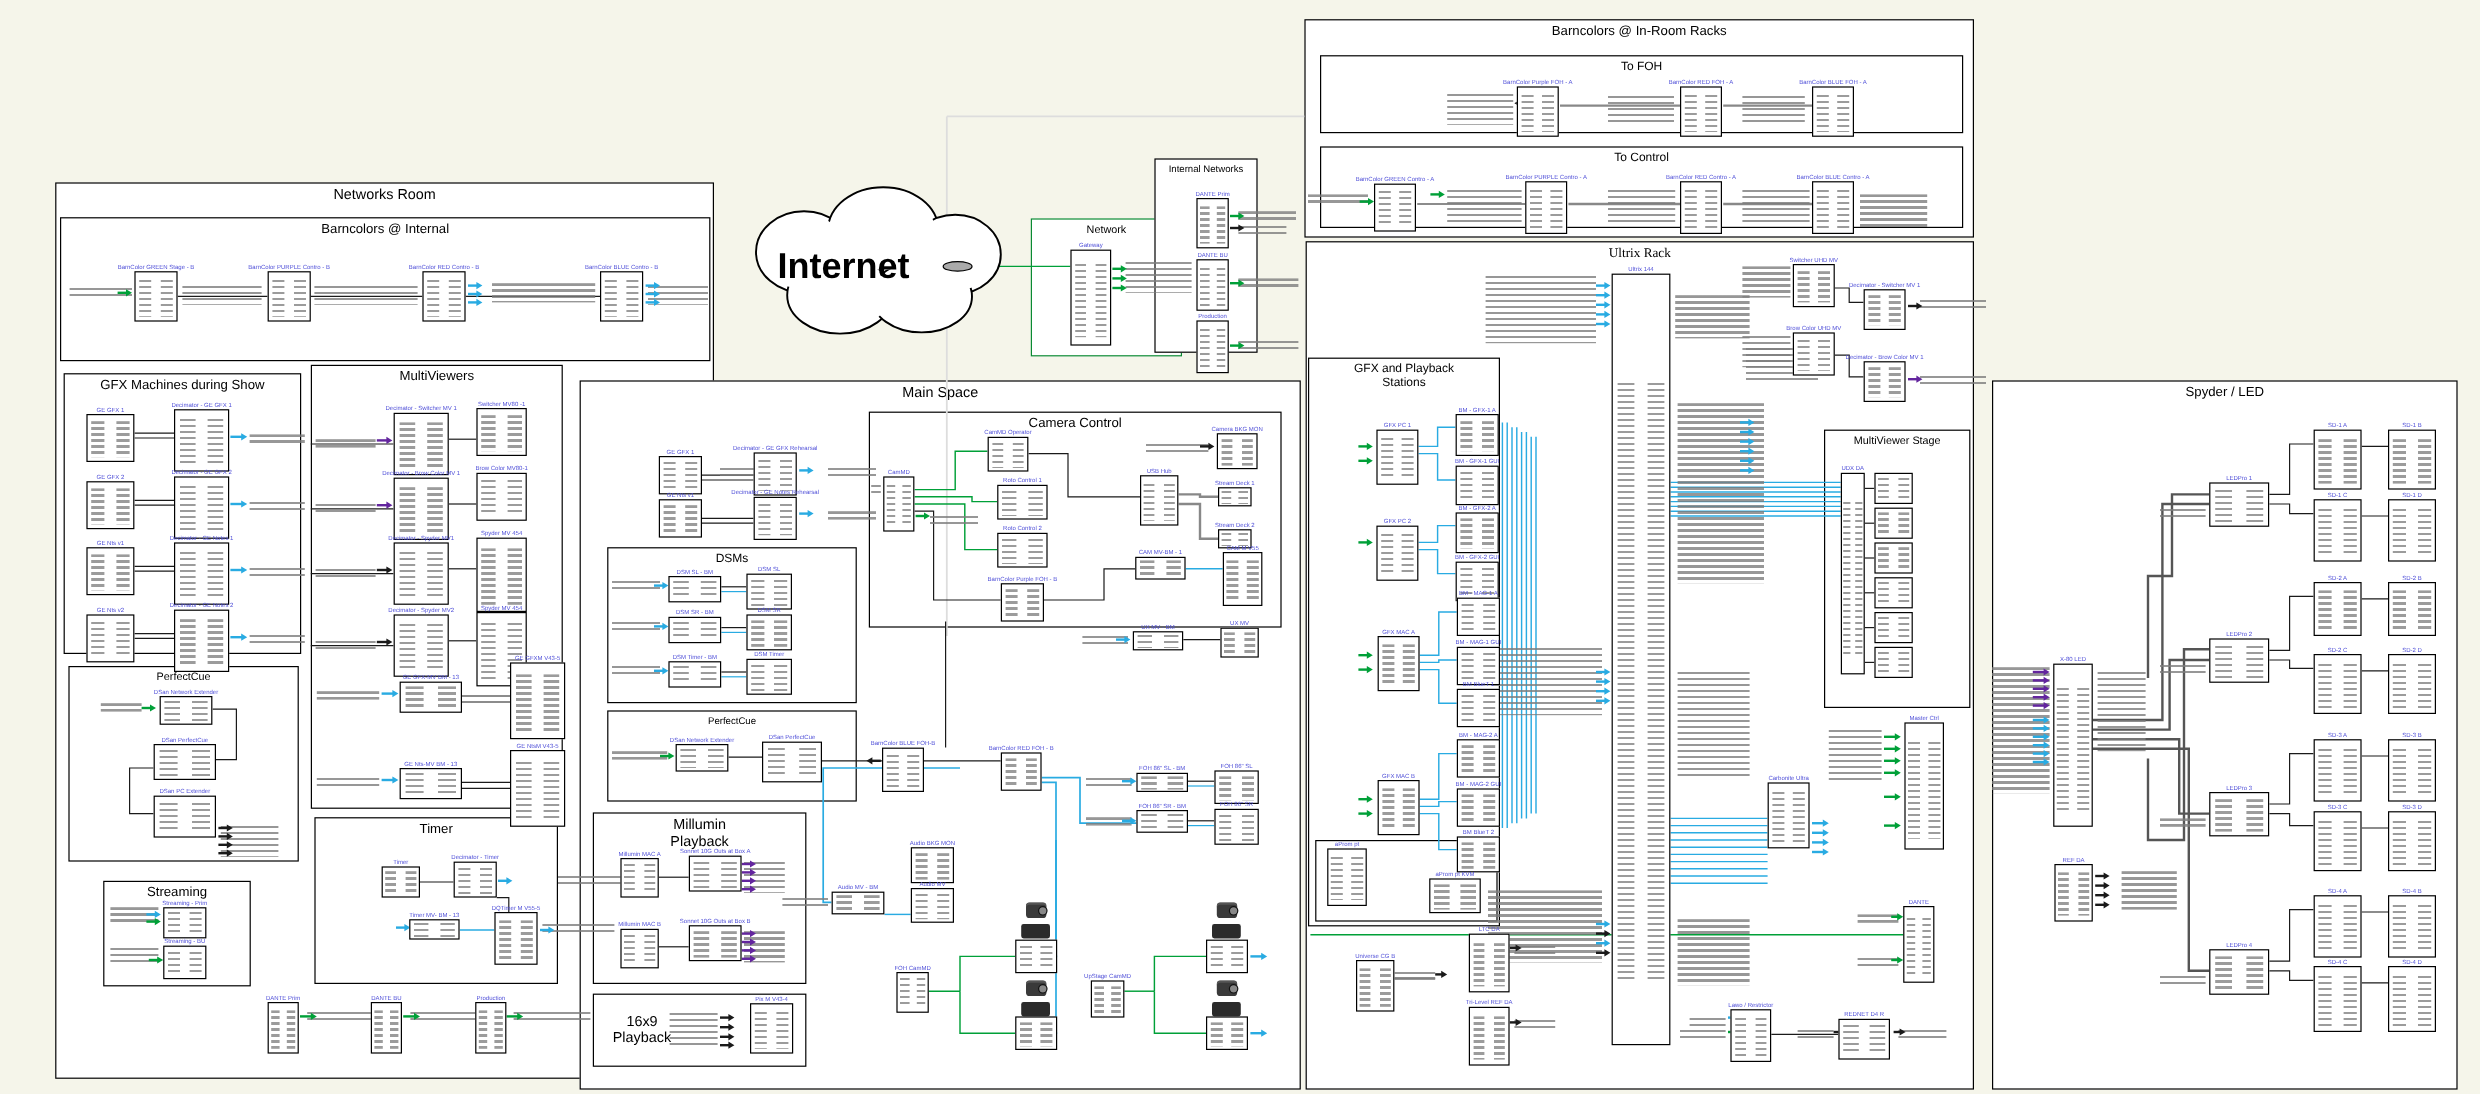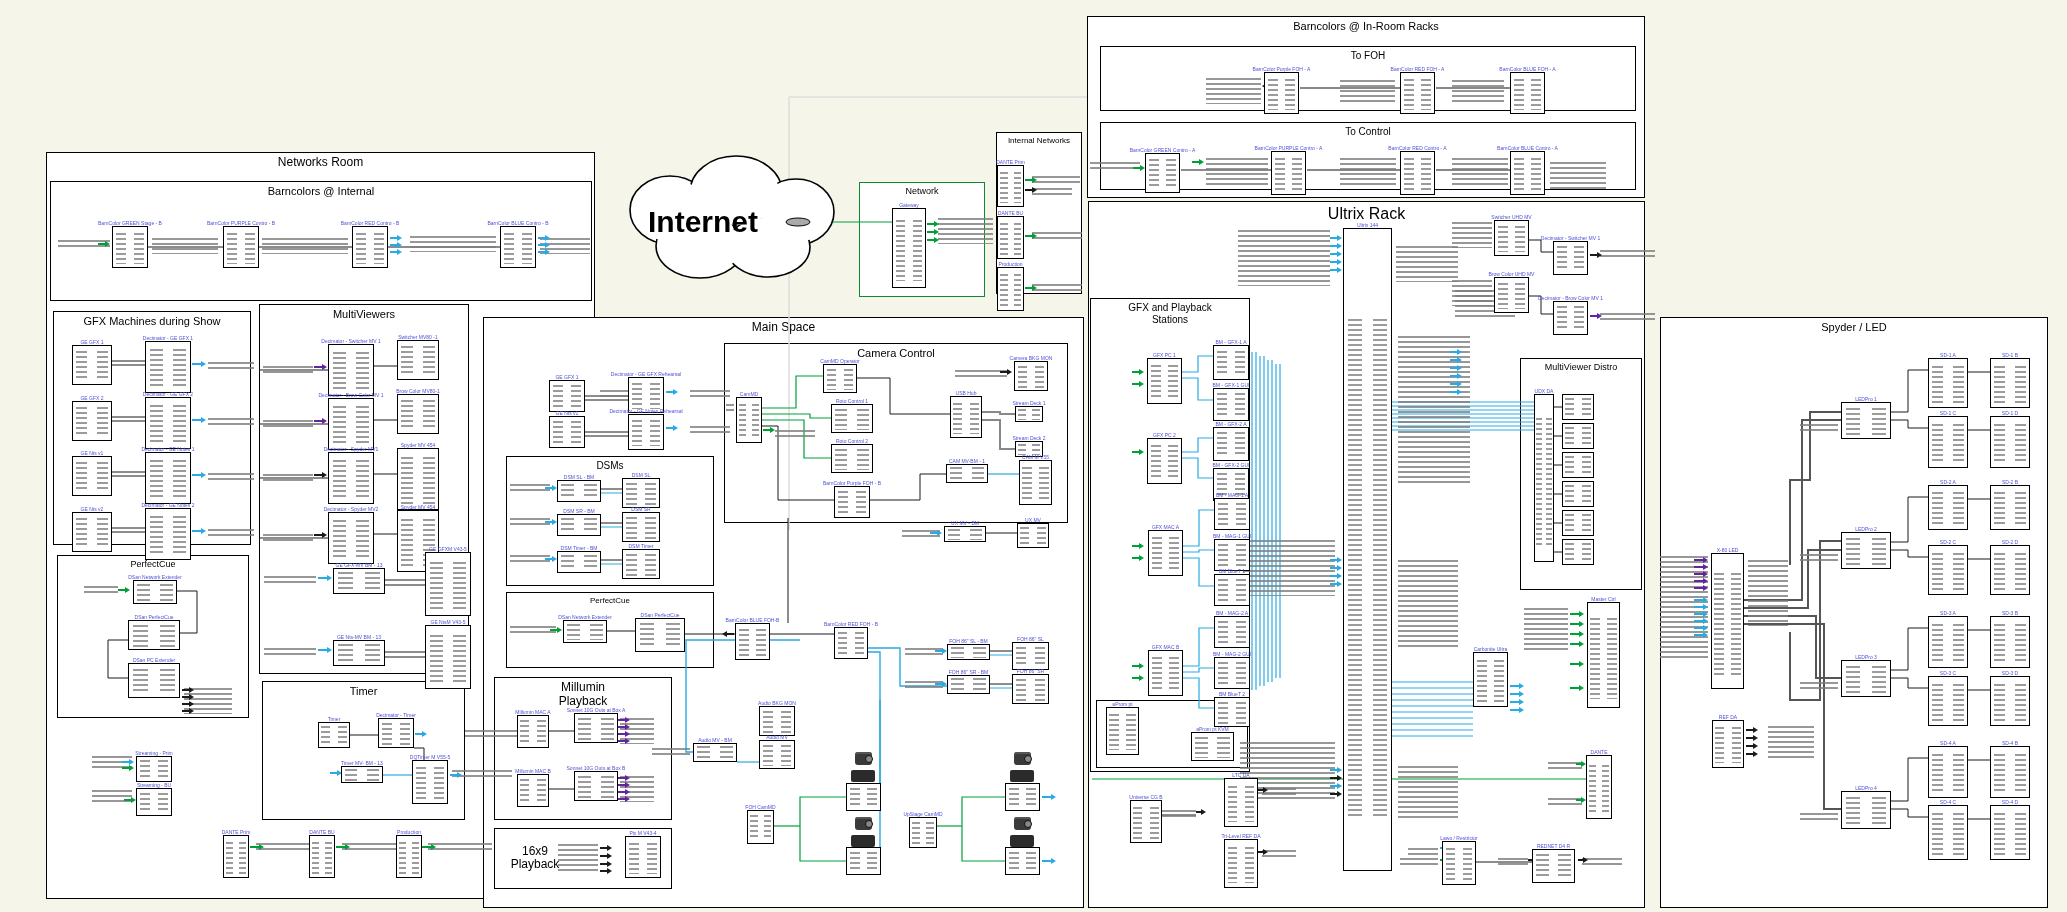--- a/index.html
+++ b/index.html
@@ -39,20 +39,23 @@
       </div>
       <div class="group" style="left: 53px; top: 311px; width: 198px; height: 234px; border-color: rgb(0, 0, 0);">
         <span class="glabel" style="font-size: 11px;">GFX Machines during Show</span>
       </div>
       <div class="group" style="left: 259px; top: 304px; width: 210px; height: 370px; border-color: rgb(0, 0, 0);">
         <span class="glabel" style="font-size: 11px;">MultiViewers</span>
       </div>
       <div class="group" style="left: 57px; top: 555px; width: 192px; height: 163px; border-color: rgb(0, 0, 0);">
         <span class="glabel" style="font-size: 9px;">PerfectCue</span>
       </div>
+      <div class="group" style="left: 86px; top: 734px; width: 123px; height: 88px; border-color: rgb(0, 0, 0);">
+        <span class="glabel" style="font-size: 11px;">Streaming</span>
+      </div>
       <div class="group" style="left: 262px; top: 681px; width: 203px; height: 139px; border-color: rgb(0, 0, 0);">
         <span class="glabel" style="font-size: 11px;">Timer</span>
       </div>
       <div class="group" style="left: 483px; top: 317px; width: 601px; height: 591px; border-color: rgb(0, 0, 0);">
         <span class="glabel" style="font-size: 12px;">Main Space</span>
       </div>
       <div class="group" style="left: 506px; top: 456px; width: 208px; height: 130px; border-color: rgb(0, 0, 0);">
         <span class="glabel" style="font-size: 10px;">DSMs</span>
       </div>
       <div class="group" style="left: 506px; top: 592px; width: 208px; height: 76px; border-color: rgb(0, 0, 0);">
@@ -65,42 +68,42 @@
       <div class="group" style="left: 494px; top: 828px; width: 178px; height: 61px; border-color: rgb(0, 0, 0);">
         <span class="glabel left" style="font-size: 12px;">16x9
 Playback</span>
       </div>
       <div class="group" style="left: 859px; top: 182px; width: 126px; height: 115px; border-color: rgb(10, 138, 50);">
         <span class="glabel" style="font-size: 9px;">Network</span>
       </div>
       <div class="group" style="left: 724px; top: 343px; width: 344px; height: 180px; border-color: rgb(0, 0, 0);">
         <span class="glabel" style="font-size: 11px;">Camera Control</span>
       </div>
-      <div class="group" style="left: 996px; top: 132px; width: 86px; height: 162px; border-color: rgb(0, 0, 0);">
+      <div class="group" style="left: 962px; top: 132px; width: 86px; height: 162px; border-color: rgb(0, 0, 0);">
         <span class="glabel" style="font-size: 8px;">Internal Networks</span>
       </div>
       <div class="group" style="left: 1087px; top: 16px; width: 558px; height: 182px; border-color: rgb(0, 0, 0);">
         <span class="glabel" style="font-size: 11px;">Barncolors @ In-Room Racks</span>
       </div>
       <div class="group" style="left: 1100px; top: 46px; width: 536px; height: 65px; border-color: rgb(0, 0, 0);">
         <span class="glabel" style="font-size: 10px;">To FOH</span>
       </div>
       <div class="group" style="left: 1100px; top: 122px; width: 536px; height: 68px; border-color: rgb(0, 0, 0);">
         <span class="glabel" style="font-size: 10px;">To Control</span>
       </div>
       <div class="group" style="left: 1088px; top: 201px; width: 557px; height: 707px; border-color: rgb(0, 0, 0);">
-        <span class="glabel" style="font-size: 16px;">Ultrix Rack</span>
+        <span class="glabel" style="font-size: 11px; font-family: Liberation Serif, serif;">Ultrix Rack</span>
       </div>
       <div class="group" style="left: 1090px; top: 298px; width: 160px; height: 474px; border-color: rgb(0, 0, 0);">
         <span class="glabel" style="font-size: 10px;">GFX and Playback
 Stations</span>
       </div>
       <div class="group" style="left: 1096px; top: 700px; width: 152px; height: 68px; border-color: rgb(0, 0, 0);"></div>
       <div class="group" style="left: 1520px; top: 358px; width: 122px; height: 232px; border-color: rgb(0, 0, 0);">
-        <span class="glabel" style="font-size: 9px;">MultiViewer Distro</span>
+        <span class="glabel" style="font-size: 9px;">MultiViewer Stage</span>
       </div>
       <div class="group" style="left: 1660px; top: 317px; width: 388px; height: 591px; border-color: rgb(0, 0, 0);">
         <span class="glabel" style="font-size: 11px;">Spyder / LED</span>
       </div>
     </div>
     <svg id="edges-svg" width="2067" height="912">
       <polyline points="789,97 789,530" fill="none" stroke="#dddddd" stroke-width="1.5"></polyline>
       <polyline points="789,97 1087,97" fill="none" stroke="#dddddd" stroke-width="1.5"></polyline>
       <polyline points="802,222 892,222" fill="none" stroke="#00a038" stroke-width="1.2"></polyline>
       <polyline points="148,247 223,247" fill="none" stroke="#1a1a1a" stroke-width="1"></polyline>

